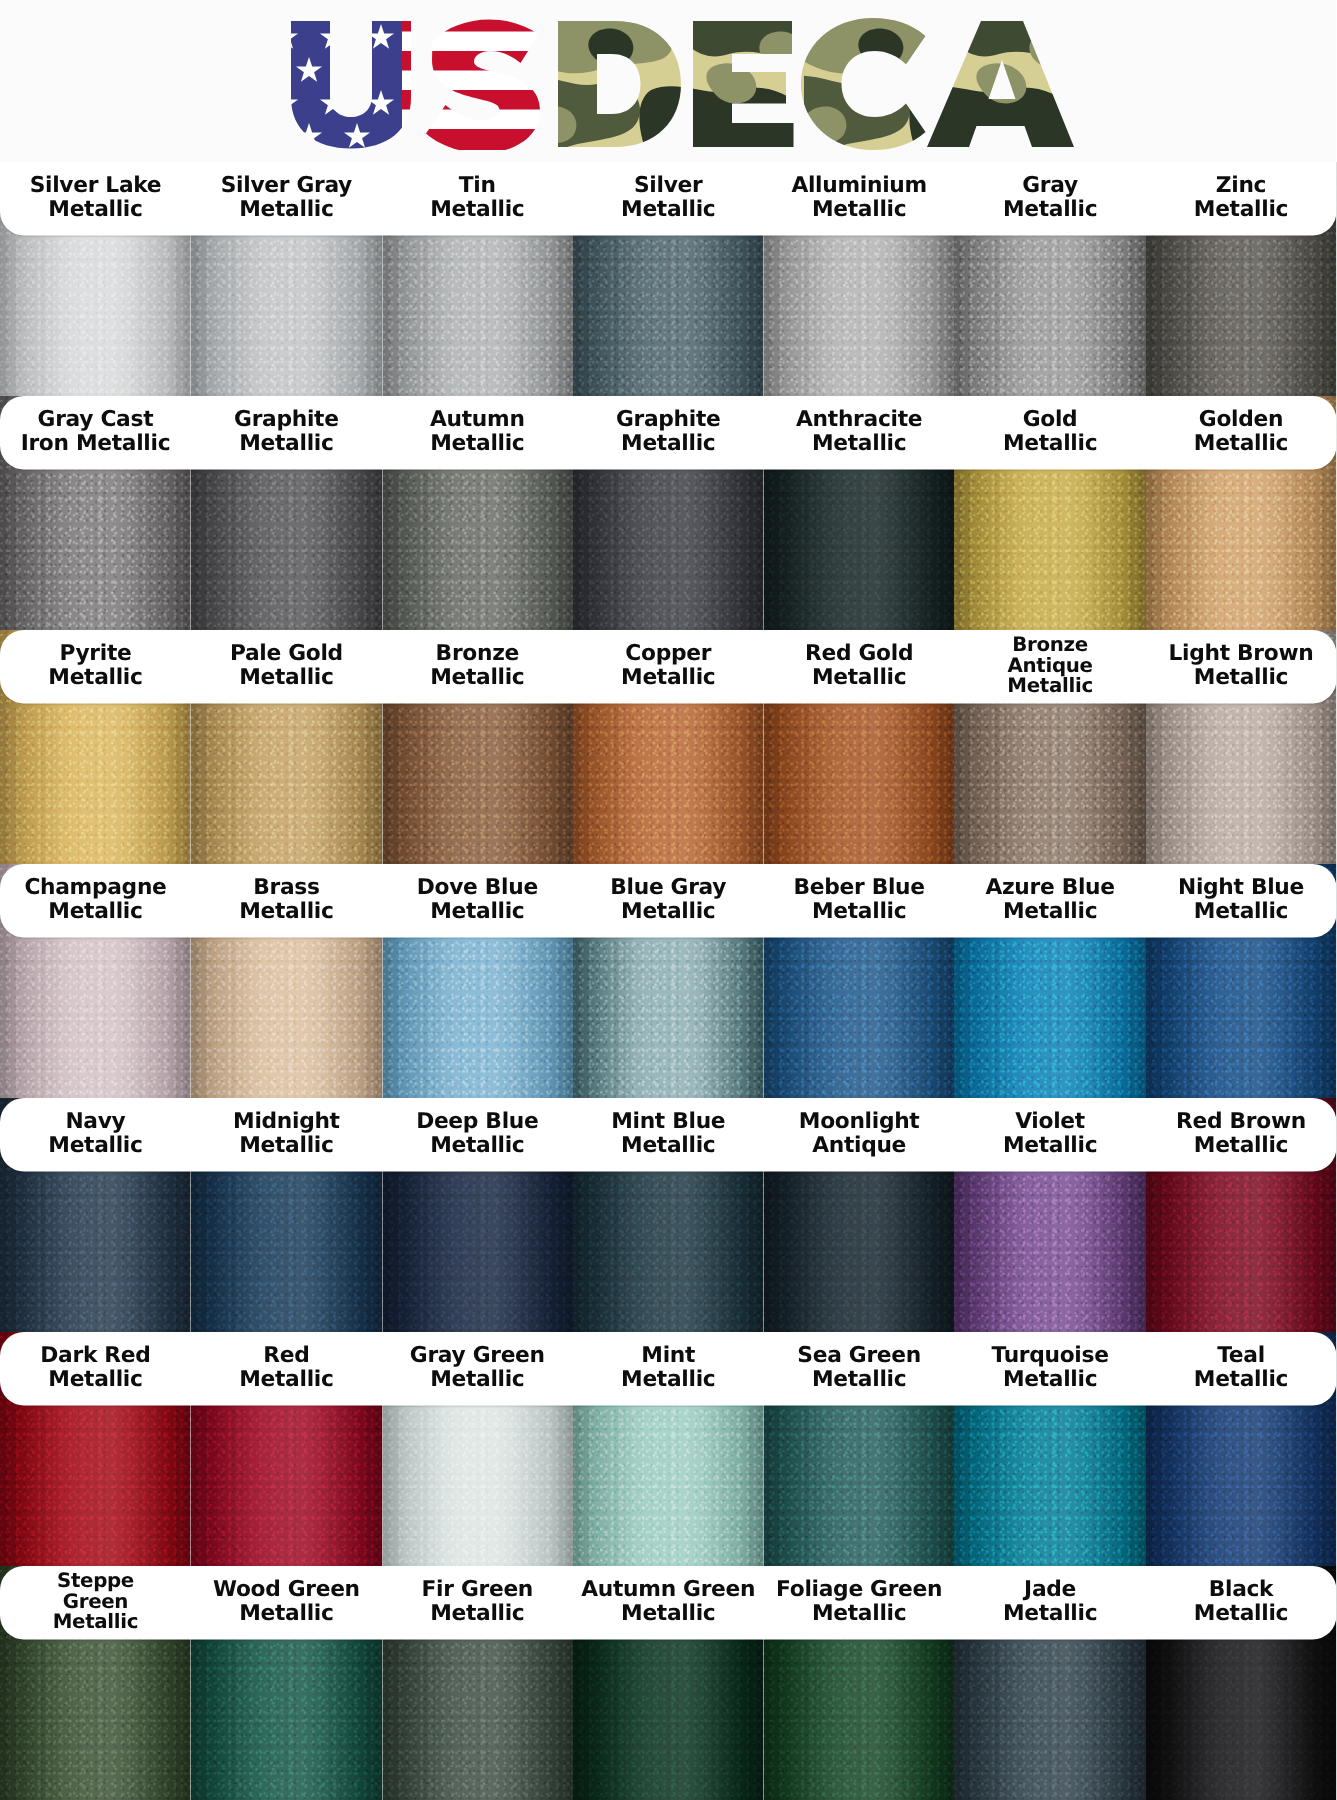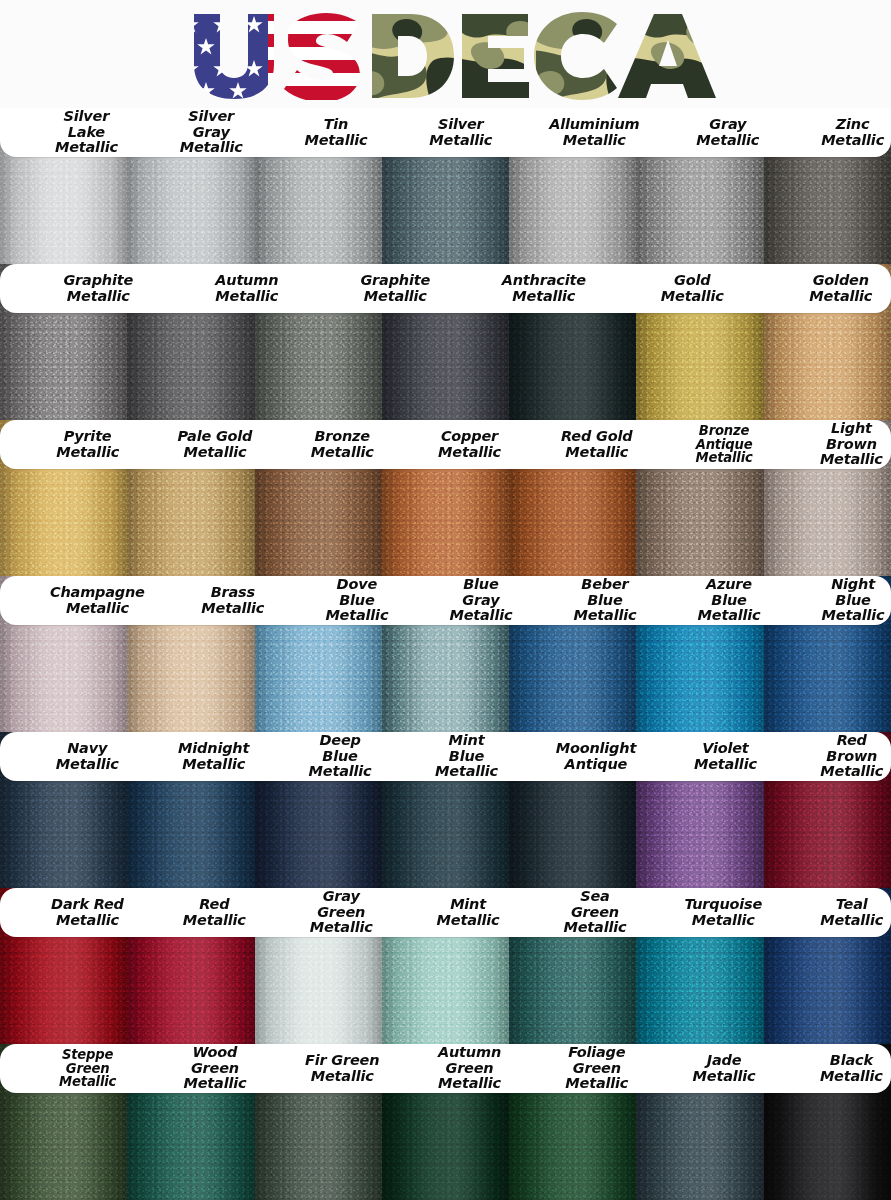--- a/index.html
+++ b/index.html
@@ -119,27 +119,25 @@
   }
   .label {
     flex: 1 1 0;
     display: flex;
     align-items: center;
     justify-content: center;
     text-align: center;
     padding: 0 2px;
     font-family: "DejaVu Sans", "Liberation Sans", sans-serif;
     font-weight: 700;
-    font-style: italic;
     font-size: 14.5px;
     line-height: 1.07;
     color: #0d0d0d;
     letter-spacing: -0.2px;
     white-space: pre-line;
-    margin-left: 48px;
   }
   .label.tri { font-size: 13.2px; line-height: 1.02; }
 
   
   .row.first .labelbar { border-radius: 0 0 16px 16px; }
 </style>
 </head>
 <body>
 
 <div id="page">
@@ -296,20 +294,22 @@
             <div class="grain"></div>
             <div class="sheen"></div>
           </div>
           <div class="swatch" title="Golden Metallic">
             <div class="base" style="background: linear-gradient(90deg, rgb(174, 129, 80) 0%, rgb(210, 164, 109) 34%, rgb(210, 164, 109) 66%, rgb(174, 129, 80) 100%);"></div>
             <div class="grain"></div>
             <div class="sheen"></div>
           </div>
         </div>
         <div class="labelbar">
+          <div class="label">Gray Cast
+Iron Metallic</div>
           <div class="label">Graphite
 Metallic</div>
           <div class="label">Autumn
 Metallic</div>
           <div class="label">Graphite
 Metallic</div>
           <div class="label">Anthracite
 Metallic</div>
           <div class="label">Gold
 Metallic</div>

